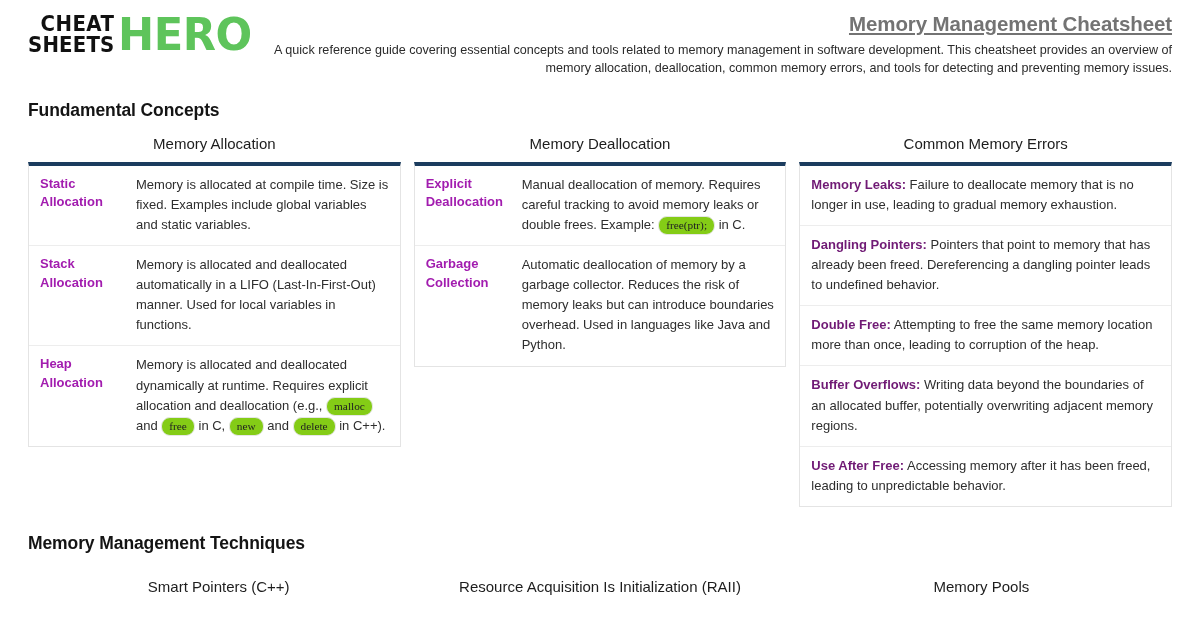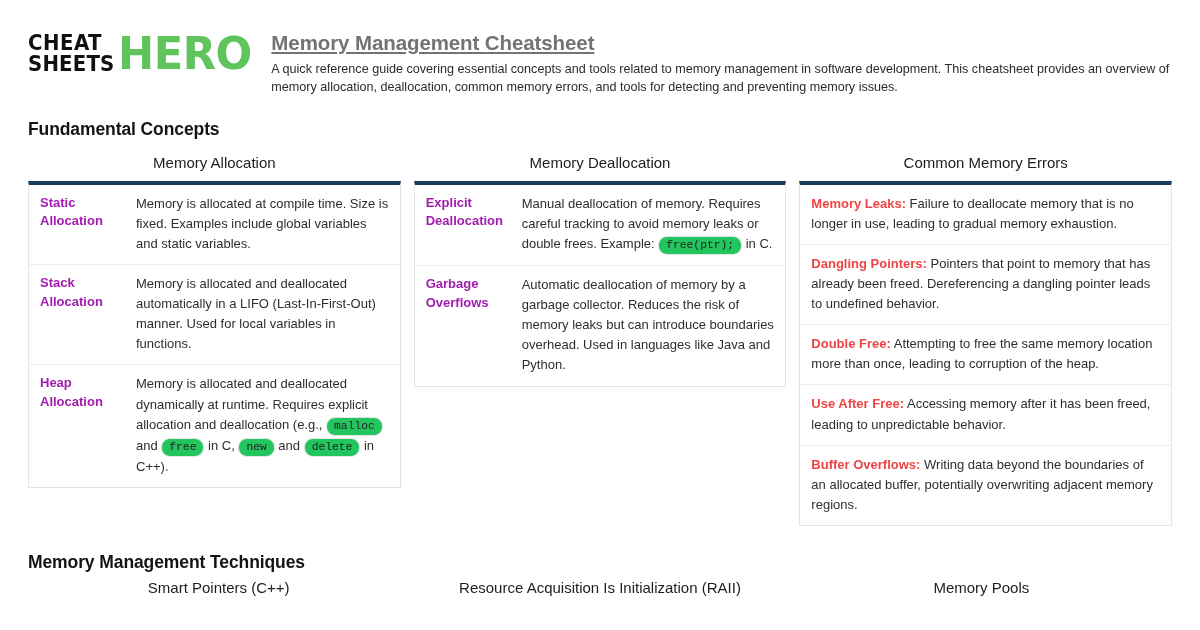--- a/index.html
+++ b/index.html
@@ -22,22 +22,23 @@
     position: relative;
     padding: 0 28px;
     box-sizing: border-box;
     overflow: hidden;
   }
 
   
   .header {
     display: flex;
     align-items: flex-start;
-    padding-top: 31px;
+    padding-top: 12px;
     gap: 14px;
+    text-align: right;
   }
   .logo {
     display: flex;
     align-items: center;
     flex: 0 0 auto;
     margin-top: 2px;
   }
   .logo-stack {
     display: flex;
     flex-direction: column;
@@ -143,45 +144,45 @@
     color: #2e2e2e;
     min-width: 0;
   }
   .row-single {
     display: block;
     font-size: 13px;
     line-height: 1.55;
     color: #2e2e2e;
   }
   .row-single b {
-    color: #ef4444;
+    color: #701a75;
     font-weight: 700;
   }
 
   code.chip {
-    font-family: Liberation Mono, monospace;
+    font-family: Liberation Serif, serif;
     font-size: 11.3px;
-    background: #22c55e;
+    background: #84cc16;
     border: 1px solid #e6e6e6;
     border-radius: 9px;
     padding: 1px 7px 2px 7px;
     color: #222222;
     white-space: nowrap;
     display: inline-block;
     line-height: 1.25;
     vertical-align: baseline;
   }
 
   
   .section-bottom {
     margin-top: 26px;
   }
   .bottom-headings {
     display: flex;
-    margin-top: 6px;
+    margin-top: 24px;
   }
   .bottom-headings .col-heading { margin-bottom: 0; }
 </style>
 </head>
 <body>
 
 <div class="page">
 
   <div class="header">
     <div class="logo">
@@ -220,43 +221,43 @@
     </div>
 
     <div class="column">
       <h3 class="col-heading">Memory Deallocation</h3>
       <div class="card">
         <div class="row">
           <div class="row-term">Explicit Deallocation</div>
           <div class="row-def">Manual deallocation of memory. Requires careful tracking to avoid memory leaks or double frees. Example: <code class="chip">free(ptr);</code> in C.</div>
         </div>
         <div class="row">
-          <div class="row-term">Garbage Overflows</div>
+          <div class="row-term">Garbage Collection</div>
           <div class="row-def">Automatic deallocation of memory by a garbage collector. Reduces the risk of memory leaks but can introduce boundaries overhead. Used in languages like Java and Python.</div>
         </div>
       </div>
     </div>
 
     <div class="column">
       <h3 class="col-heading">Common Memory Errors</h3>
       <div class="card">
         <div class="row">
           <div class="row-single"><b>Memory Leaks:</b><span> Failure to deallocate memory that is no longer in use, leading to gradual memory exhaustion.</span></div>
         </div>
         <div class="row">
           <div class="row-single"><b>Dangling Pointers:</b><span> Pointers that point to memory that has already been freed. Dereferencing a dangling pointer leads to undefined behavior.</span></div>
         </div>
         <div class="row">
           <div class="row-single"><b>Double Free:</b><span> Attempting to free the same memory location more than once, leading to corruption of the heap.</span></div>
         </div>
         <div class="row">
+          <div class="row-single"><b>Buffer Overflows:</b><span> Writing data beyond the boundaries of an allocated buffer, potentially overwriting adjacent memory regions.</span></div>
+        </div>
+        <div class="row">
           <div class="row-single"><b>Use After Free:</b><span> Accessing memory after it has been freed, leading to unpredictable behavior.</span></div>
-        </div>
-        <div class="row">
-          <div class="row-single"><b>Buffer Overflows:</b><span> Writing data beyond the boundaries of an allocated buffer, potentially overwriting adjacent memory regions.</span></div>
         </div>
       </div>
     </div>
   </div>
 
   <div class="section-bottom">
     <h2 class="section-title" style="margin:0;">Memory Management Techniques</h2>
     <div class="bottom-headings">
       <div class="column">
         <h3 class="col-heading">Smart Pointers (C++)</h3>

